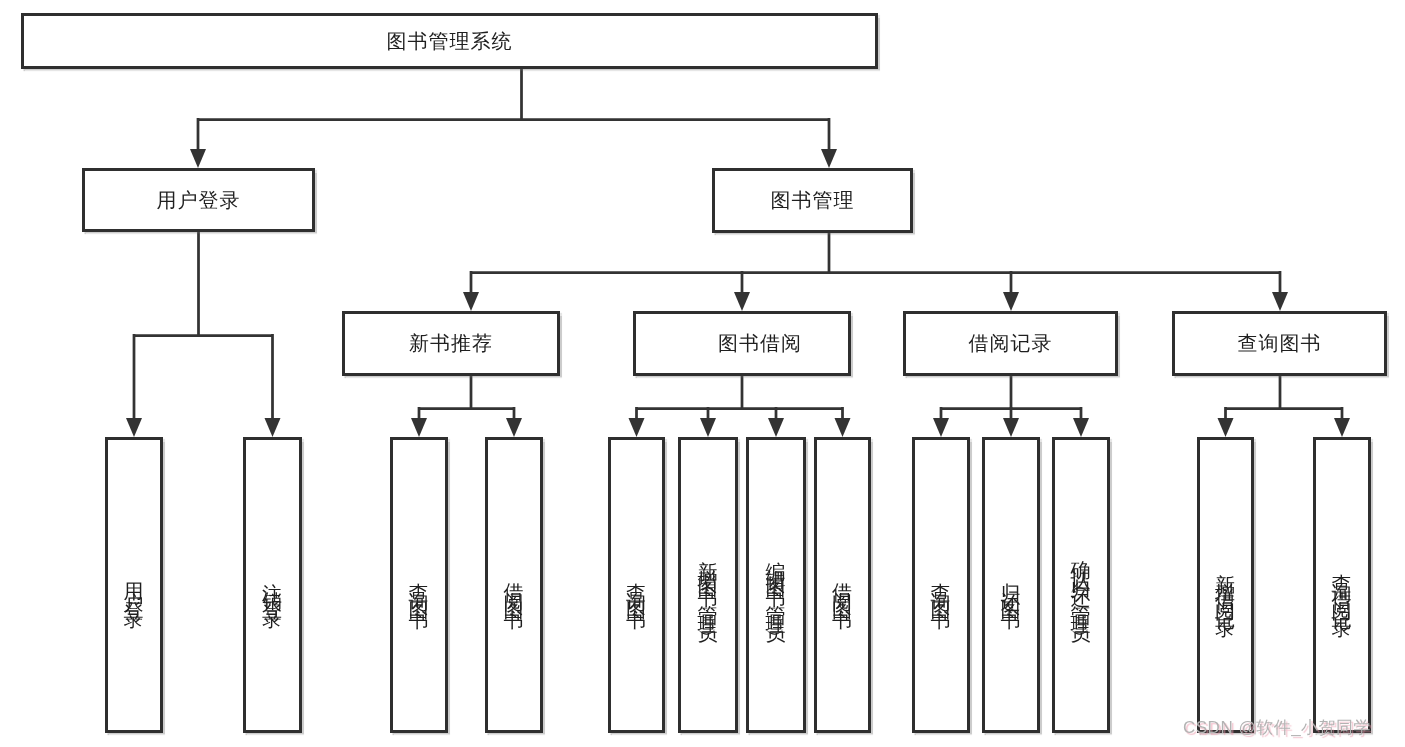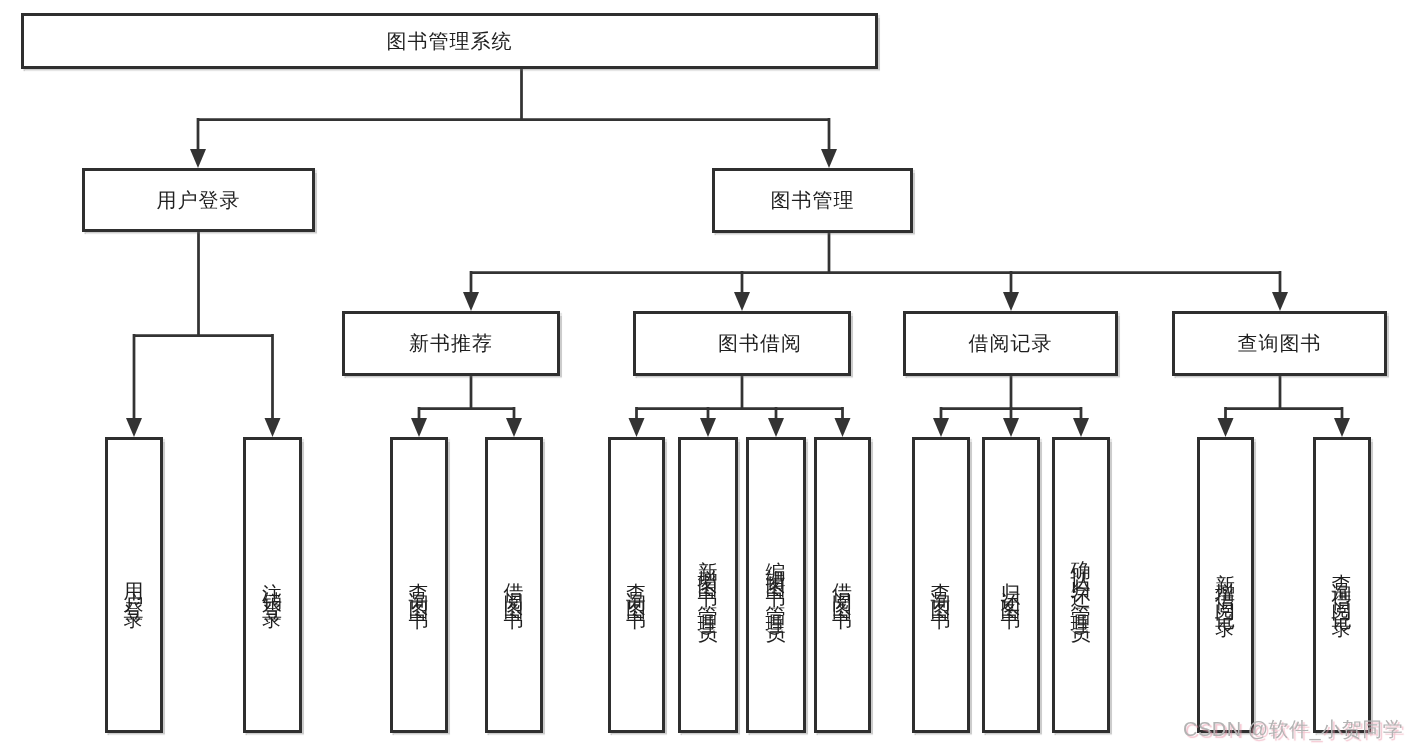--- a/index.html
+++ b/index.html
@@ -61,21 +61,21 @@
   #n-cb-query-book     { left: 912px;  width: 58px; }
   #n-cb-return-book    { left: 982px;  width: 58px; }
   #n-cb-confirm-return { left: 1052px; width: 58px; }
   #n-br-add-record     { left: 1197px; width: 57px; }
   #n-br-query-record   { left: 1313px; width: 58px; }
 
   .watermark {
     position: absolute;
     left: 1183px;
     top: 716px;
-    font-size: 20px;
+    font-size: 17px;
     color: #b3b3b3;
     letter-spacing: 0.5px;
     white-space: nowrap;
     text-shadow: 2px 2px 1px rgba(235, 150, 170, 0.55);
   }
 </style>
 </head>
 <body>
 
 <div class="canvas">

